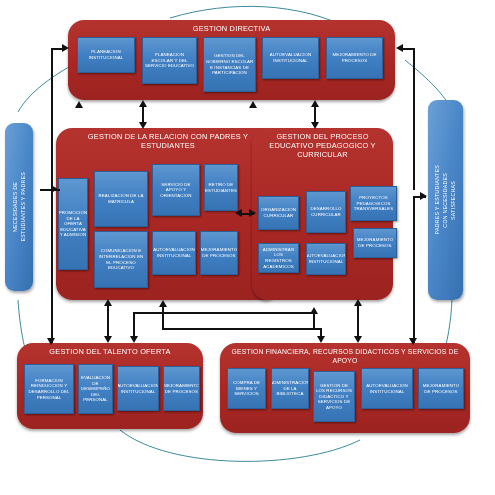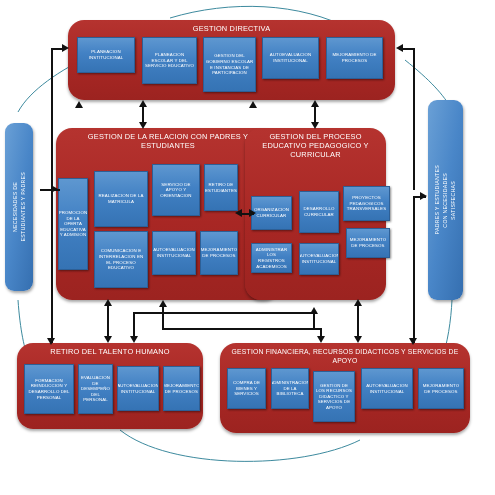--- a/index.html
+++ b/index.html
@@ -112,32 +112,32 @@
     <div class="group-title">GESTION DE LA RELACION CON PADRES Y ESTUDIANTES</div>
     <div class="pbox" style="left:2px;top:50px;width:30px;height:92px;">PROMOCION DE LA OFERTA EDUCATIVA Y ADMISION</div>
     <div class="pbox" style="left:38px;top:43px;width:54px;height:56px;">REALIZACION DE LA MATRICULA</div>
     <div class="pbox" style="left:96px;top:36px;width:48px;height:52px;">SERVICIO DE APOYO Y ORIENTACION</div>
     <div class="pbox" style="left:148px;top:36px;width:34px;height:47px;">RETIRO DE ESTUDIANTES</div>
     <div class="pbox" style="left:38px;top:103px;width:54px;height:57px;">COMUNICACION E INTERRELACION EN EL PROCESO EDUCATIVO</div>
     <div class="pbox" style="left:96px;top:103px;width:44px;height:44px;">AUTOEVALUACION INSTITUCIONAL</div>
     <div class="pbox" style="left:144px;top:103px;width:38px;height:44px;">MEJORAMIENTO DE PROCESOS</div>
   </div>
 
-  <div class="group" style="left:245px;top:128px;width:141px;height:172px;">
+  <div class="group" style="left:252px;top:128px;width:141px;height:172px;">
     <div class="group-title">GESTION DEL PROCESO EDUCATIVO PEDAGOGICO Y CURRICULAR</div>
     <div class="pbox" style="left:6px;top:68px;width:41px;height:34px;">ORGANIZACION CURRICULAR</div>
     <div class="pbox" style="left:54px;top:63px;width:40px;height:42px;">DESARROLLO CURRICULAR</div>
     <div class="pbox" style="left:98px;top:58px;width:47px;height:35px;">PROYECTOS PEDAGOGICOS TRANSVERSALES</div>
     <div class="pbox" style="left:6px;top:115px;width:41px;height:30px;">ADMINISTRAR LOS REGISTROS ACADEMICOS</div>
     <div class="pbox" style="left:54px;top:115px;width:40px;height:32px;">AUTOEVALUACION INSTITUCIONAL</div>
     <div class="pbox" style="left:101px;top:100px;width:44px;height:30px;">MEJORAMIENTO DE PROCESOS</div>
   </div>
 
   <div class="group" style="left:17px;top:343px;width:186px;height:86px;">
-    <div class="group-title">RETIRO DEL TALENTO HUMANO</div>
+    <div class="group-title">GESTION DEL TALENTO OFERTA</div>
     <div class="pbox" style="left:7px;top:21px;width:50px;height:50px;">FORMACION REINDUCCION Y DESARROLLO DEL PERSONAL</div>
     <div class="pbox" style="left:61px;top:21px;width:35px;height:50px;">EVALUACION DE DESEMPEÑO DEL PERSONAL</div>
     <div class="pbox" style="left:100px;top:23px;width:42px;height:45px;">AUTOEVALUACION INSTITUCIONAL</div>
     <div class="pbox" style="left:146px;top:23px;width:37px;height:45px;">MEJORAMIENTO DE PROCESOS</div>
   </div>
 
   <div class="group small-title" style="left:220px;top:343px;width:250px;height:90px;">
     <div class="group-title">GESTION FINANCIERA, RECURSOS DIDACTICOS Y SERVICIOS DE APOYO</div>
     <div class="pbox" style="left:7px;top:25px;width:39px;height:41px;">COMPRA DE BIENES Y SERVICIOS</div>
     <div class="pbox" style="left:51px;top:25px;width:38px;height:41px;">ADMINISTRACION DE LA BIBLIOTECA</div>

